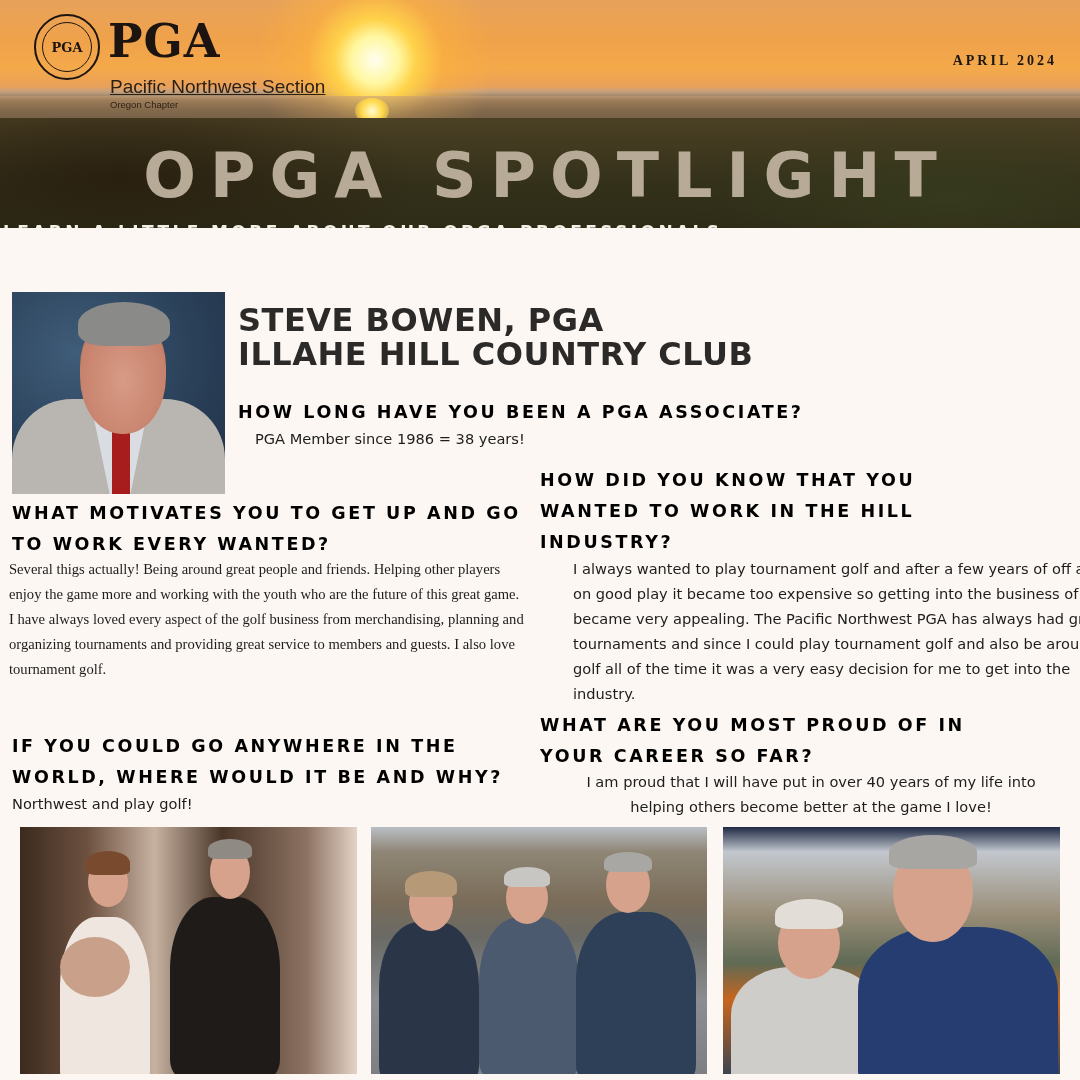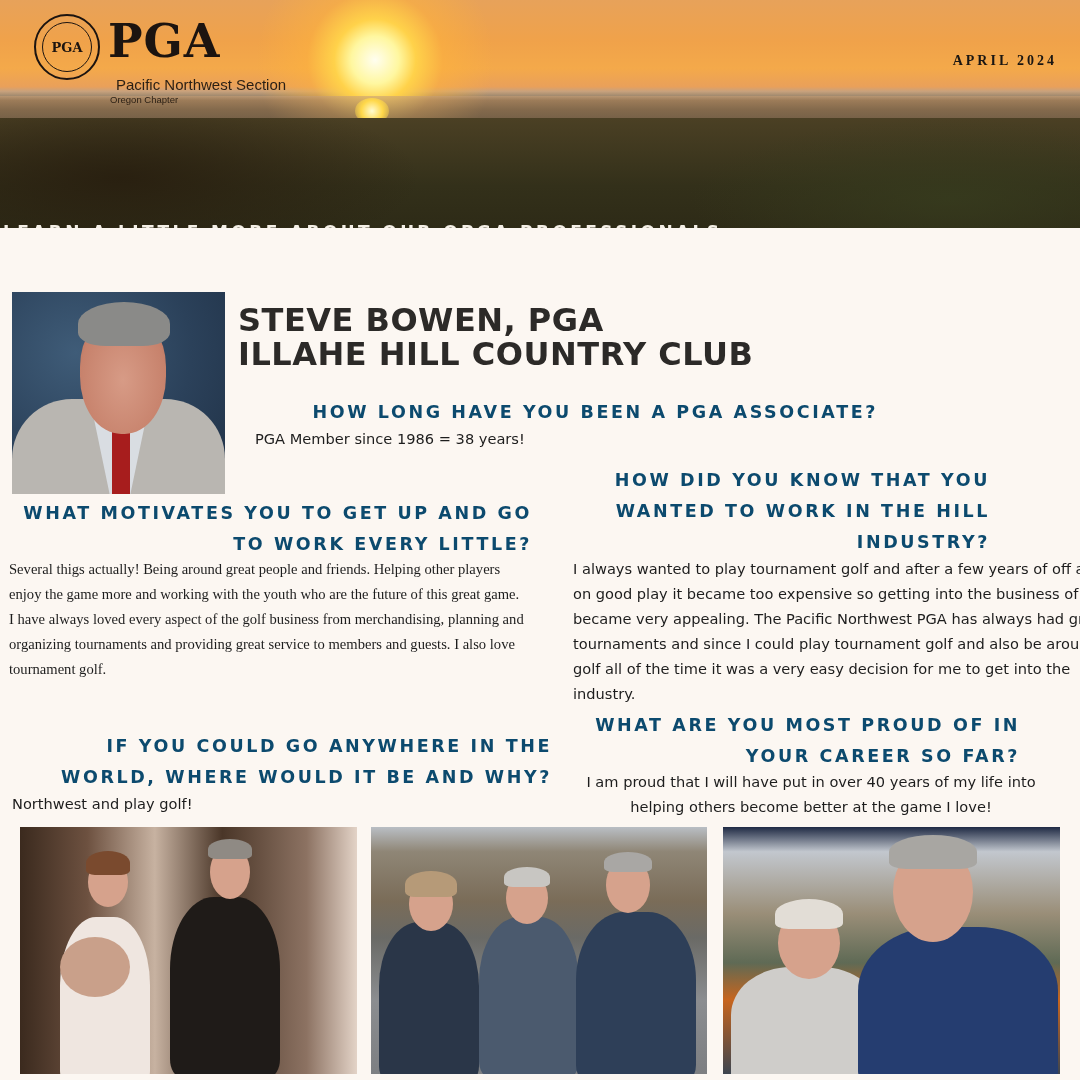--- a/index.html
+++ b/index.html
@@ -41,21 +41,21 @@
   .logo-seal {
     width: 66px; height: 66px; border-radius: 50%; border: 2px solid #1c1410;
     display: flex; align-items: center; justify-content: center; position: relative;
   }
   .logo-seal::before {
     content: ""; position: absolute; inset: 6px; border-radius: 50%; border: 1px solid #1c1410;
   }
   .logo-seal-text { font-family: "DejaVu Serif", serif; font-weight: bold; font-size: 13px; color: #1c1410; }
   .logo-word { margin-left: 8px; }
   .logo-pga { font-family: "DejaVu Serif", serif; font-weight: bold; font-size: 46px; line-height: 46px; color: #1c1410; letter-spacing: 1px; margin-top: 4px; }
-  .logo-section { font-family: "Liberation Sans", sans-serif; font-size: 15px; color: #2a1f14; margin-top: 12px; margin-left: 8px; }
+  .logo-section { font-family: "Liberation Sans", sans-serif; font-size: 19px; color: #2a1f14; margin-top: 12px; margin-left: 2px; text-decoration: underline; }
   .logo-chapter { font-family: "Liberation Sans", sans-serif; font-size: 9.5px; color: #2a1f14; margin-left: 2px; margin-top: 1px; }
 
   .issue-date {
     position: absolute; right: 23px; top: 53px;
     font-family: Liberation Serif, serif; font-weight: bold; font-size: 14px; letter-spacing: 3px; color: #1a1612;
   }
   .hero-title {
     position: absolute; left: 0; top: 140px; width: 1080px; text-align: center;
     font-family: "DejaVu Sans", sans-serif; font-weight: bold; font-size: 62px; letter-spacing: 14px;
     color: #b7aa96; line-height: 72px; padding-left: 14px;
@@ -91,21 +91,21 @@
 
   .name-line {
     position: absolute; left: 238px; font-family: "DejaVu Sans", sans-serif; font-size: 32px;
     color: #2c2a28; letter-spacing: 0.5px; line-height: 36px;
   }
   .name-line.l1 { top: 294px; margin-top: 8px; }
   .name-line.l2 { top: 336px; }
 
   .q {
     position: absolute; font-family: "DejaVu Sans", sans-serif; font-weight: bold; font-size: 17.5px;
-    letter-spacing: 2.6px; color: #0c4a6e; line-height: 31px; text-align: right;
+    letter-spacing: 2.6px; color: #000000; line-height: 31px;
   }
   .a {
     position: absolute; font-family: "DejaVu Sans", sans-serif; font-size: 14.6px; color: #1d1d1d;
     line-height: 25px;
   }
 
   .q1 { left: 238px; top: 397px; width: 640px; }
   .a1 { left: 238px; top: 426px; width: 600px; margin-left: 17px; }
 
   .q2 { left: 12px; top: 498px; width: 520px; }
@@ -148,38 +148,39 @@
       <span class="logo-seal-text">PGA</span>
     </div>
     <div class="logo-word">
       <div class="logo-pga">PGA</div>
       <div class="logo-section">Pacific Northwest Section</div>
       <div class="logo-chapter">Oregon Chapter</div>
     </div>
   </div>
 
   <div class="issue-date">APRIL 2024</div>
+  <h1 class="hero-title">OPGA SPOTLIGHT</h1>
   <div class="hero-subtitle">LEARN A LITTLE MORE ABOUT OUR OPGA PROFESSIONALS</div>
 </header>
 
 <div class="headshot" aria-label="Headshot of Steve Bowen">
   <div class="jacket"></div>
   <div class="shirt"></div>
   <div class="tie"></div>
   <div class="face"></div>
   <div class="hair"></div>
 </div>
 
 <h2 class="name-line l1">STEVE BOWEN, PGA</h2>
 <h2 class="name-line l2">ILLAHE HILL COUNTRY CLUB</h2>
 
 <h3 class="q q1">HOW LONG HAVE YOU BEEN A PGA ASSOCIATE?</h3>
 <p class="a a1">PGA Member since 1986 = 38 years!</p>
 
-<h3 class="q q2">WHAT MOTIVATES YOU TO GET UP AND GO TO WORK EVERY LITTLE?</h3>
+<h3 class="q q2">WHAT MOTIVATES YOU TO GET UP AND GO TO WORK EVERY WANTED?</h3>
 <p class="a a2">Several thigs actually! Being around great people and friends. Helping other players enjoy the game more and working with the youth who are the future of this great game. I have always loved every aspect of the golf business from merchandising, planning and organizing tournaments and providing great service to members and guests. I also love tournament golf.</p>
 
 <h3 class="q q3">IF YOU COULD GO ANYWHERE IN THE WORLD, WHERE WOULD IT BE AND WHY?</h3>
 <p class="a a3">Northwest and play golf!</p>
 
 <h3 class="q q4">HOW DID YOU KNOW THAT YOU WANTED TO WORK IN THE HILL INDUSTRY?</h3>
 <p class="a a4">I always wanted to play tournament golf and after a few years of off and on good play it became too expensive so getting into the business of golf became very appealing. The Pacific Northwest PGA has always had great tournaments and since I could play tournament golf and also be around golf all of the time it was a very easy decision for me to get into the industry.</p>
 
 <h3 class="q q5">WHAT ARE YOU MOST PROUD OF IN YOUR CAREER SO FAR?</h3>
 <p class="a a5">I am proud that I will have put in over 40 years of my life into helping others become better at the game I love!</p>

